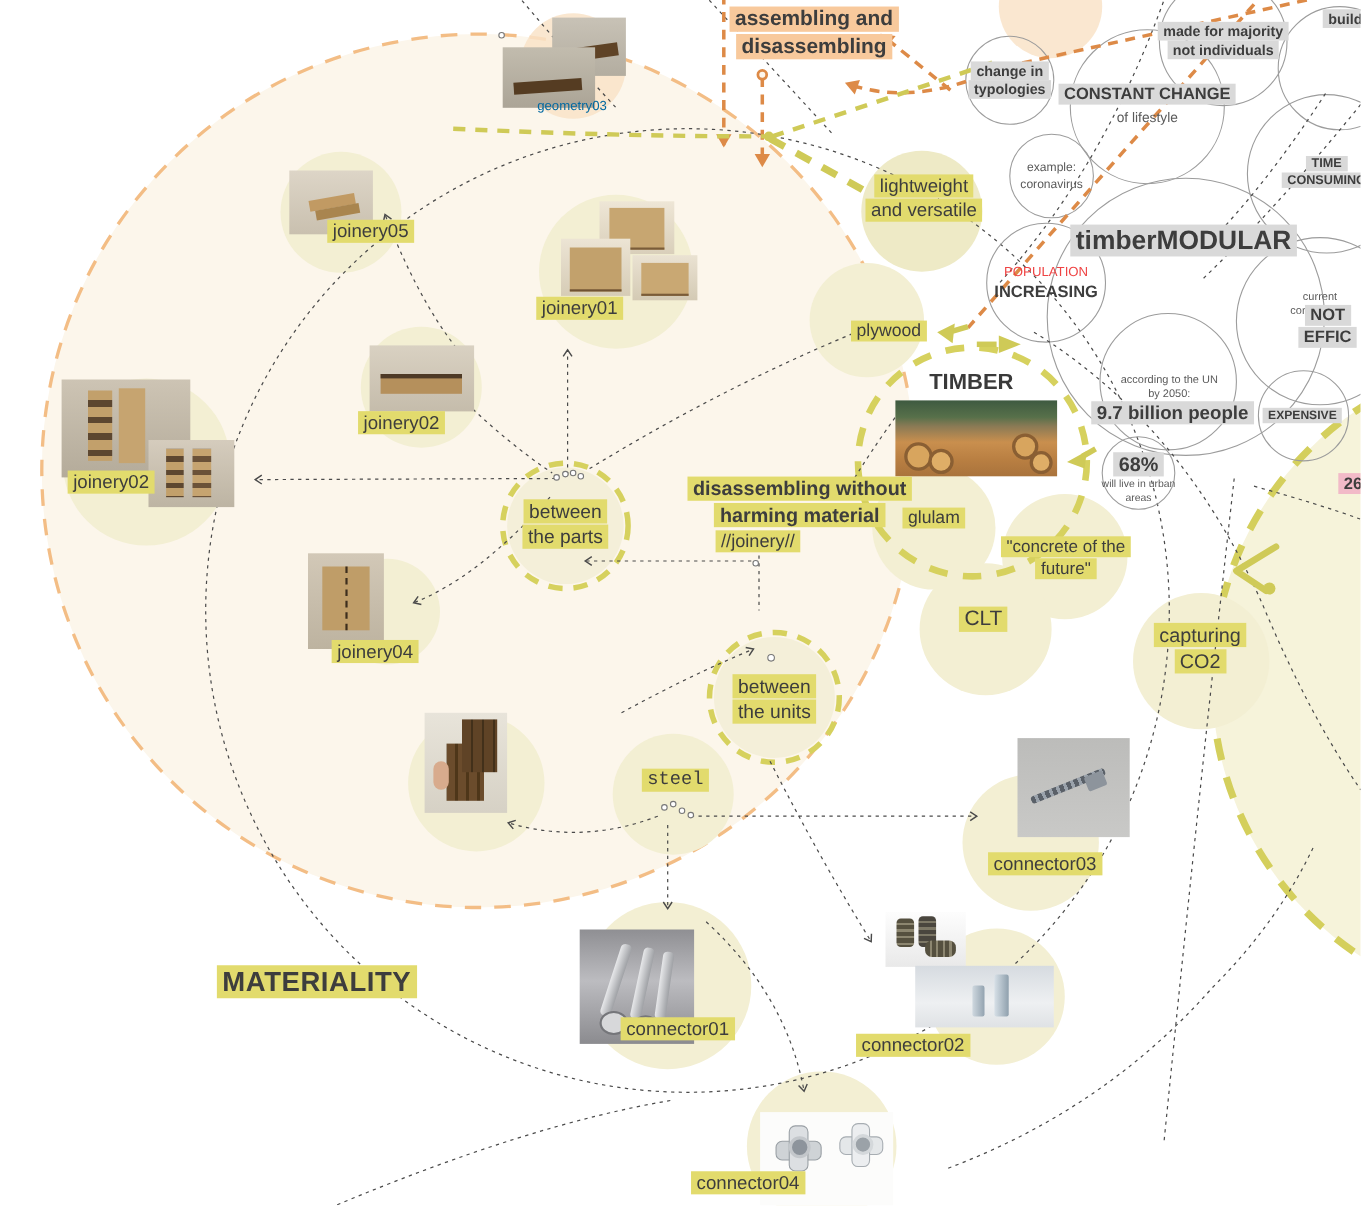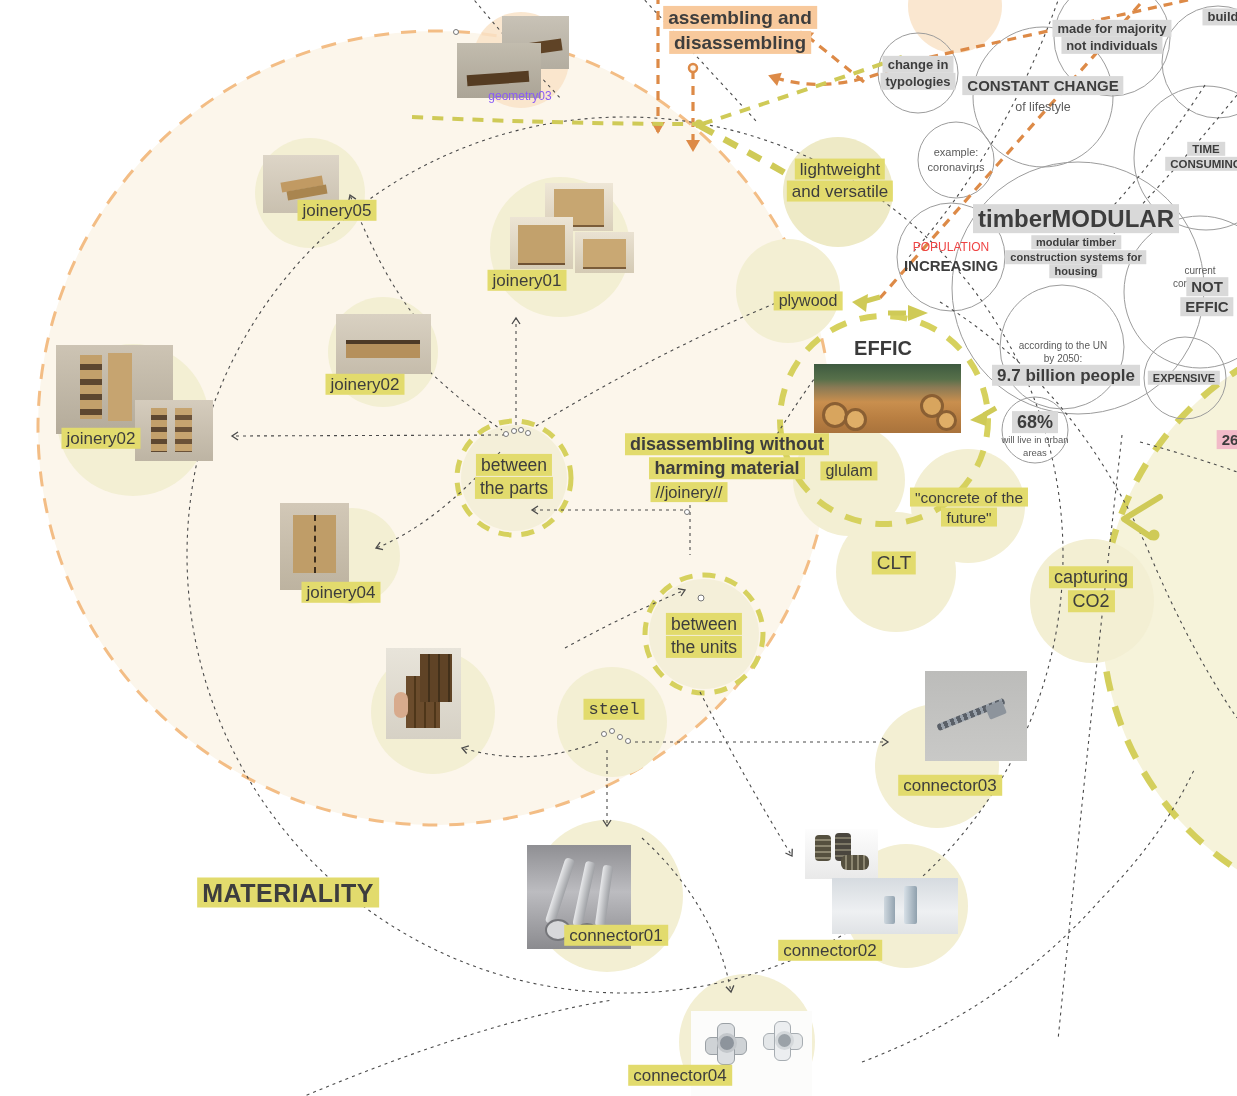--- a/index.html
+++ b/index.html
@@ -229,40 +229,40 @@
   <div class="ph-det" style="left:14px;top:26px;width:40px;height:16px;border-radius:6px;background:#cfd3d6;border:1px solid #9aa0a5;"></div>
   <div class="ph-det" style="left:26px;top:12px;width:16px;height:40px;border-radius:6px;background:#dcdfe2;border:1px solid #9aa0a5;"></div>
   <div class="ph-det" style="left:26px;top:22px;width:14px;height:14px;border-radius:50%;background:#8d949c;border:3px solid #c3c7cb;"></div>
   <div class="ph-det" style="left:72px;top:22px;width:38px;height:15px;border-radius:6px;background:#e4e7e9;border:1px solid #a7adb2;"></div>
   <div class="ph-det" style="left:83px;top:10px;width:15px;height:38px;border-radius:6px;background:#eceef0;border:1px solid #a7adb2;"></div>
   <div class="ph-det" style="left:84px;top:20px;width:13px;height:13px;border-radius:50%;background:#9ba2a8;border:3px solid #d4d8db;"></div>
 </div>
 
 <div class="lbl hl-o bold" style="left:740px;top:30px;font-size:19px;"><span>assembling and
 disassembling</span></div>
-<div class="lbl plain" style="left:520px;top:97px;font-size:12px;color:#8b5cf6;"><span>geometry03</span></div>
+<div class="lbl plain" style="left:520px;top:97px;font-size:12px;color:#0369a1;"><span>geometry03</span></div>
 <div class="lbl hl-y" style="left:840px;top:181px;"><span>lightweight
 and versatile</span></div>
 
 <div class="lbl hl-y" style="left:337px;top:211px;"><span>joinery05</span></div>
 <div class="lbl hl-y" style="left:527px;top:281px;"><span>joinery01</span></div>
 <div class="lbl hl-y" style="left:365px;top:385px;"><span>joinery02</span></div>
 <div class="lbl hl-y" style="left:101px;top:439px;"><span>joinery02</span></div>
 <div class="lbl hl-y" style="left:341px;top:593px;"><span>joinery04</span></div>
 
 <div class="lbl hl-y" style="left:514px;top:477px;font-size:17.5px;"><span>between
 the parts</span></div>
 <div class="lbl hl-y bold" style="left:689px;top:457px;font-size:18px;margin-left:38px;"><span>disassembling without
 harming material</span></div>
 <div class="lbl hl-y" style="left:689px;top:493px;font-size:16.5px;"><span>//joinery//</span></div>
 <div class="lbl hl-y" style="left:704px;top:636px;font-size:17.5px;"><span>between
 the units</span></div>
 
 <div class="lbl hl-y" style="left:808px;top:301px;font-size:16px;"><span>plywood</span></div>
-<div class="lbl bold" style="left:883px;top:348px;font-size:20px;color:#3a3a3a;"><span>EFFIC</span></div>
+<div class="lbl bold" style="left:883px;top:348px;font-size:20px;color:#3a3a3a;"><span>TIMBER</span></div>
 <div class="lbl hl-y" style="left:849px;top:471px;font-size:16px;"><span>glulam</span></div>
 <div class="lbl hl-y" style="left:969px;top:508px;font-size:15.5px;"><span>"concrete of the
 future"</span></div>
 <div class="lbl hl-y" style="left:894px;top:563px;font-size:19px;"><span>CLT</span></div>
 <div class="lbl hl-y" style="left:1091px;top:590px;font-size:18px;"><span>capturing
 CO2</span></div>
 
 <div class="lbl hl-y" style="left:614px;top:710px;font-family:Liberation Mono, monospace;"><span>steel</span></div>
 <div class="lbl hl-y" style="left:616px;top:936px;"><span>connector01</span></div>
 <div class="lbl hl-y" style="left:830px;top:951px;"><span>connector02</span></div>
@@ -274,23 +274,20 @@
 typologies</span></div>
 <div class="lbl hl-g bold" style="left:1043px;top:86px;font-size:15px;"><span>CONSTANT CHANGE</span></div>
 <div class="lbl plain" style="left:1043px;top:107px;font-size:12.5px;text-align:center;"><span>of lifestyle</span></div>
 <div class="lbl hl-g bold" style="left:1112px;top:37px;font-size:13px;"><span>made for majority
 not individuals</span></div>
 <div class="lbl plain" style="left:956px;top:160px;font-size:11px;"><span>example:
 coronavirus</span></div>
 <div class="lbl hl-g bold" style="left:1206px;top:157px;font-size:11.5px;"><span>TIME
 CONSUMING</span></div>
 <div class="lbl hl-g bold" style="left:1076px;top:219px;font-size:24px;"><span>timberMODULAR</span></div>
-<div class="lbl hl-g bold" style="left:1076px;top:257px;font-size:11px;"><span>modular timber
-construction systems for
-housing</span></div>
 <div class="lbl plain" style="left:951px;top:248px;font-size:12px;color:#ef4444;"><span>POPULATION</span></div>
 <div class="lbl bold" style="left:951px;top:266px;font-size:15px;color:#3d3d3d;"><span>INCREASING</span></div>
 <div class="lbl plain" style="left:1200px;top:277px;font-size:10px;"><span>current construction</span></div>
 <div class="lbl hl-g bold" style="left:1207px;top:297px;font-size:15px;"><span>NOT EFFIC</span></div>
 <div class="lbl plain" style="left:1063px;top:352px;font-size:10px;"><span>according to the UN
 by 2050:</span></div>
 <div class="lbl hl-g bold" style="left:1066px;top:376px;font-size:17px;"><span>9.7 billion people</span></div>
 <div class="lbl hl-g bold" style="left:1184px;top:378px;font-size:11px;"><span>EXPENSIVE</span></div>
 <div class="lbl hl-g bold" style="left:1035px;top:423px;font-size:18px;"><span>68%</span></div>
 <div class="lbl plain" style="left:1035px;top:447px;font-size:9.5px;"><span>will live in urban

